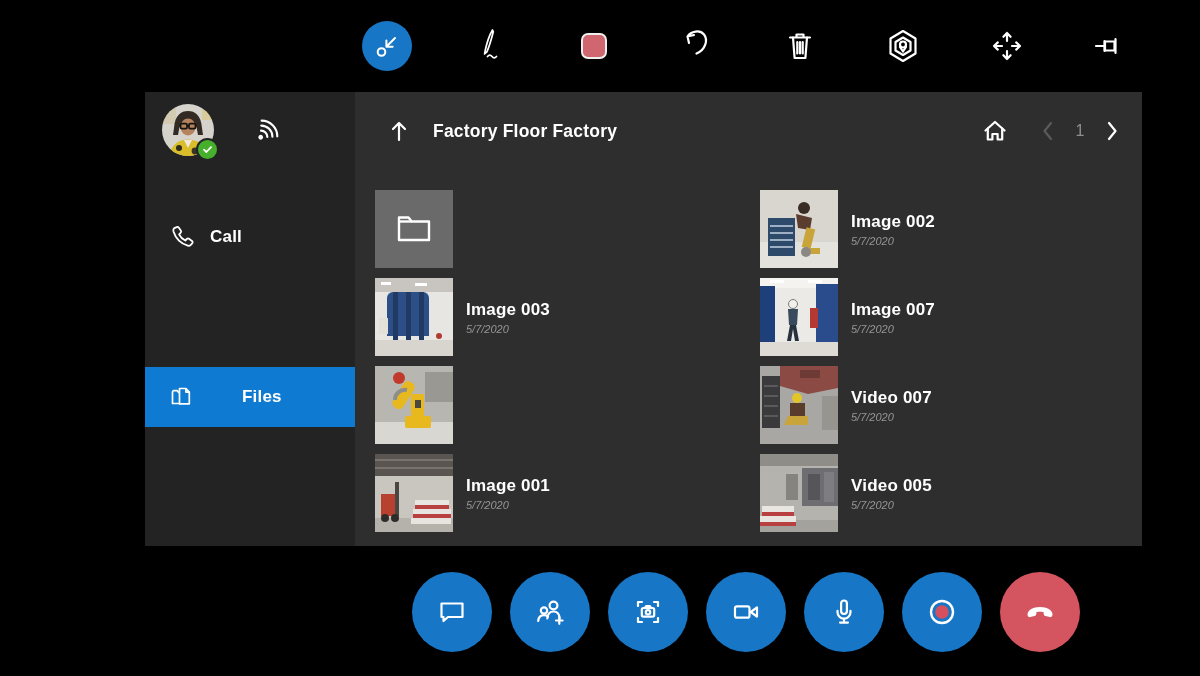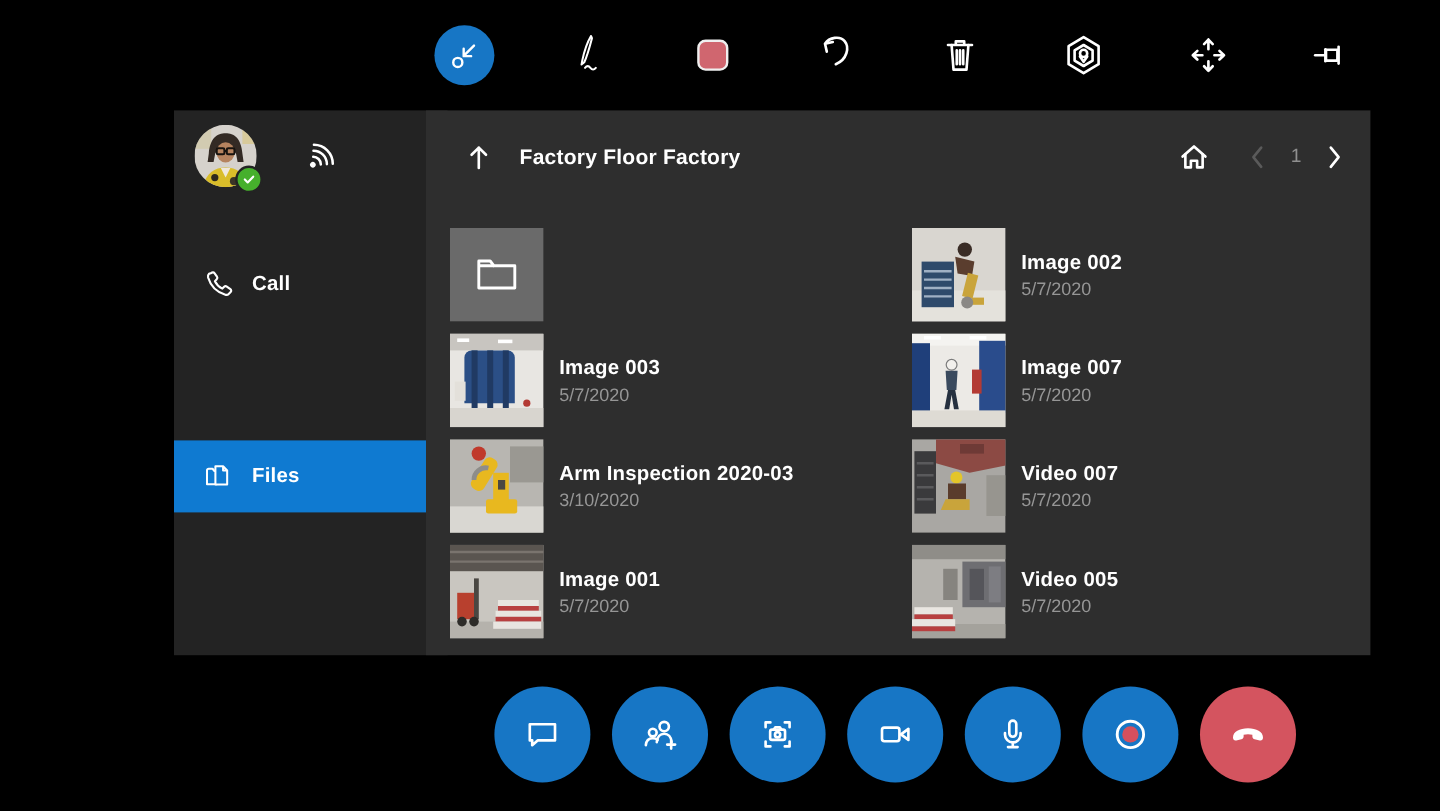--- a/index.html
+++ b/index.html
@@ -30,21 +30,21 @@
   .avatar-img{width:52px;height:52px;border-radius:50%;overflow:hidden;}
   .presence-badge{
     position:absolute;right:-5px;bottom:-5px;width:19px;height:19px;border-radius:50%;
     background:#46b02c;border:2px solid #232323;display:flex;align-items:center;justify-content:center;
   }
   .wifi-wrap{margin-left:36px;margin-top:4px;}
   .nav-item{
     position:absolute;left:0;width:210px;height:60px;display:flex;align-items:center;
     background:transparent;border:none;color:#fff;cursor:pointer;padding:0;
   }
-  .nav-item.selected{background:#0f7ad1;}
+  .nav-item.selected{background:#0f7ad1;gap:32px;}
   .nav-icon{width:28px;margin-left:23px;flex:none;}
   .nav-label{margin-left:14px;font-size:17px;font-weight:700;letter-spacing:.2px;}
 
   
   .file-panel{position:absolute;left:355px;top:92px;width:787px;height:454px;background:#2e2e2e;}
   .panel-header{position:absolute;left:0;top:18px;width:100%;height:42px;display:flex;align-items:center;box-sizing:border-box;padding:0 20px 0 30px;}
   .up-btn{background:none;border:none;padding:0;cursor:pointer;}
   .panel-title{margin-left:20px;font-size:17.5px;font-weight:700;letter-spacing:.2px;}
   .header-right{margin-left:auto;display:flex;align-items:center;}
   .icon-btn{background:none;border:none;padding:0;cursor:pointer;display:flex;align-items:center;justify-content:center;}
@@ -53,21 +53,21 @@
   .chev-disabled .stroke{stroke:#5a5a5a;}
 
   .file-grid{
     position:absolute;left:0;top:93px;width:787px;box-sizing:border-box;padding-left:20px;
     display:grid;grid-template-columns:385px 385px;grid-auto-rows:88px;
   }
   .file-item{display:flex;align-items:center;background:none;border:none;padding:0;color:#fff;cursor:pointer;text-align:left;}
   .thumb{width:78px;height:78px;flex:none;}
   .file-text{margin-left:13px;display:flex;flex-direction:column;justify-content:center;}
   .file-name{font-size:17px;font-weight:700;letter-spacing:.2px;line-height:1.25;}
-  .file-date{font-size:15px;color:#969696;margin-top:3px;}
+  .file-date{font-size:11px;color:#969696;margin-top:3px;font-style:italic;}
   .file-date:empty{display:none;}
 
   
   .call-bar{position:absolute;left:412px;top:572px;display:flex;gap:18px;}
   .call-btn{
     width:80px;height:80px;border-radius:50%;border:none;background:#1776c5;
     display:flex;align-items:center;justify-content:center;cursor:pointer;padding:0;
   }
   .call-btn.danger{background:#d4545f;}
 </style>
@@ -342,24 +342,20 @@
           <rect y="56" width="78" height="22" fill="#d9d7d2"></rect>
           <rect x="50" y="6" width="28" height="30" fill="#9a9892"></rect>
           <circle cx="24" cy="12" r="6" fill="#c0392b"></circle>
           <rect x="30" y="50" width="26" height="12" rx="2" fill="#e8b81f"></rect>
           <rect x="36" y="28" width="13" height="26" fill="#e8b81f"></rect>
           <rect x="22" y="14" width="12" height="30" rx="5" transform="rotate(32 28 30)" fill="#e8b81f"></rect>
           <path d="M20 34 a10 10 0 0 1 12 -10" fill="none" stroke="#8e8d89" stroke-width="4"></path>
           <rect x="40" y="34" width="6" height="8" fill="#4a4742"></rect>
         </svg>
       </span>
-      <span class="file-text">
-        <span class="file-name">Arm Inspection 2020-03</span>
-        <span class="file-date">3/10/2020</span>
-      </span>
     </button>
 
     <button class="file-item">
       <span class="thumb">
         <svg width="78" height="78" viewBox="0 0 78 78">
           <rect width="78" height="78" fill="#a9a7a3"></rect>
           <path d="M20 0 h58 v22 l-30 6 -28 -8 z" fill="#8c4a44"></path>
           <rect x="40" y="4" width="20" height="8" fill="#6e3a36"></rect>
           <rect x="2" y="10" width="18" height="52" fill="#3a3a3c"></rect>
           <g stroke="#5a5a5c" stroke-width="2">

